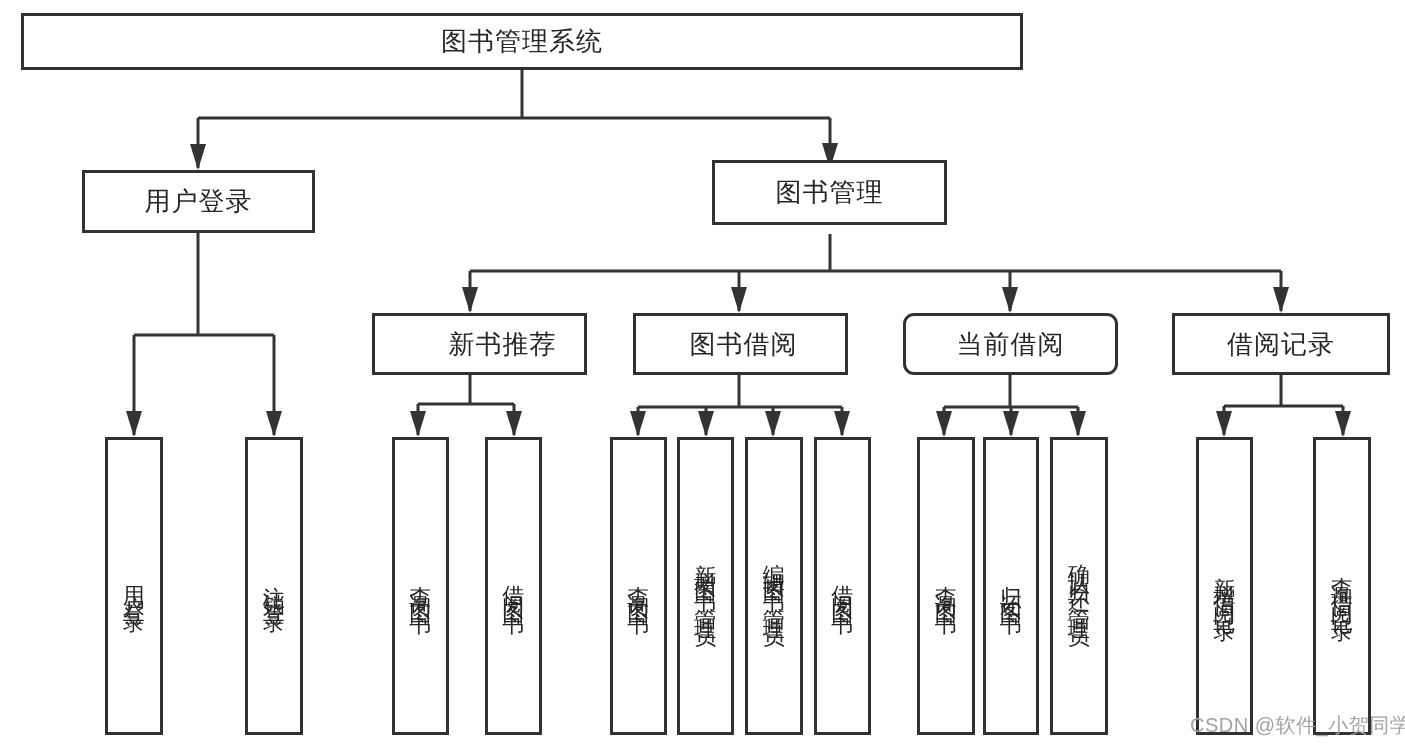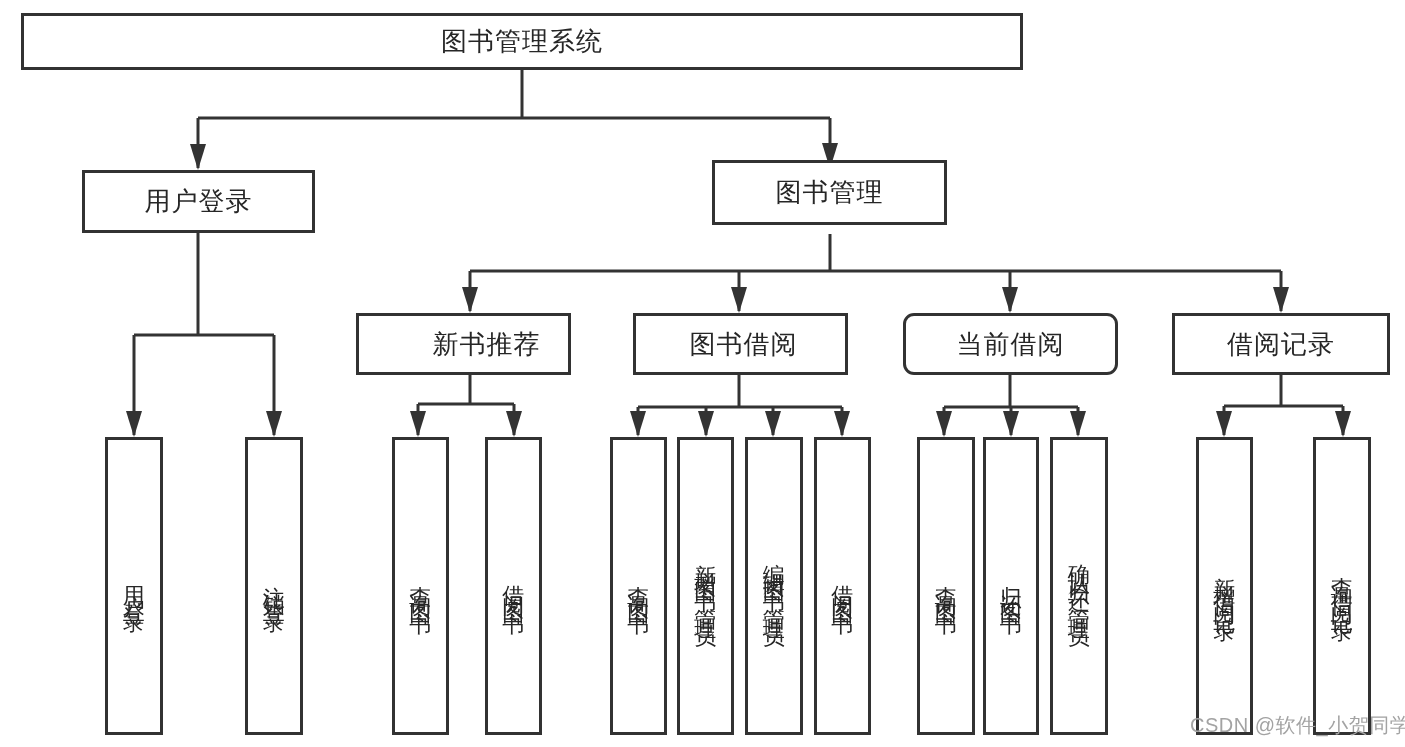--- a/index.html
+++ b/index.html
@@ -120,21 +120,21 @@
     <span>图书管理系统</span>
   </div>
 
   <div class="node hnode" style="left:82px; top:170px; width:233px; height:63px;">
     <span>用户登录</span>
   </div>
   <div class="node hnode" style="left:712px; top:160px; width:235px; height:65px;">
     <span>图书管理</span>
   </div>
 
-  <div class="node hnode" style="left:356px; top:313px; width:215px; height:62px;padding-left:46px;">
+  <div class="node hnode" style="left:372px; top:313px; width:215px; height:62px;padding-left:46px;">
     <span>新书推荐</span>
   </div>
   <div class="node hnode" style="left:633px; top:313px; width:215px; height:62px;padding-left:6px;">
     <span>图书借阅</span>
   </div>
   <div class="node hnode" style="left:903px; top:313px; width:215px; height:62px;border-radius:11px;">
     <span>当前借阅</span>
   </div>
   <div class="node hnode" style="left:1172px; top:313px; width:218px; height:62px;">
     <span>借阅记录</span>

